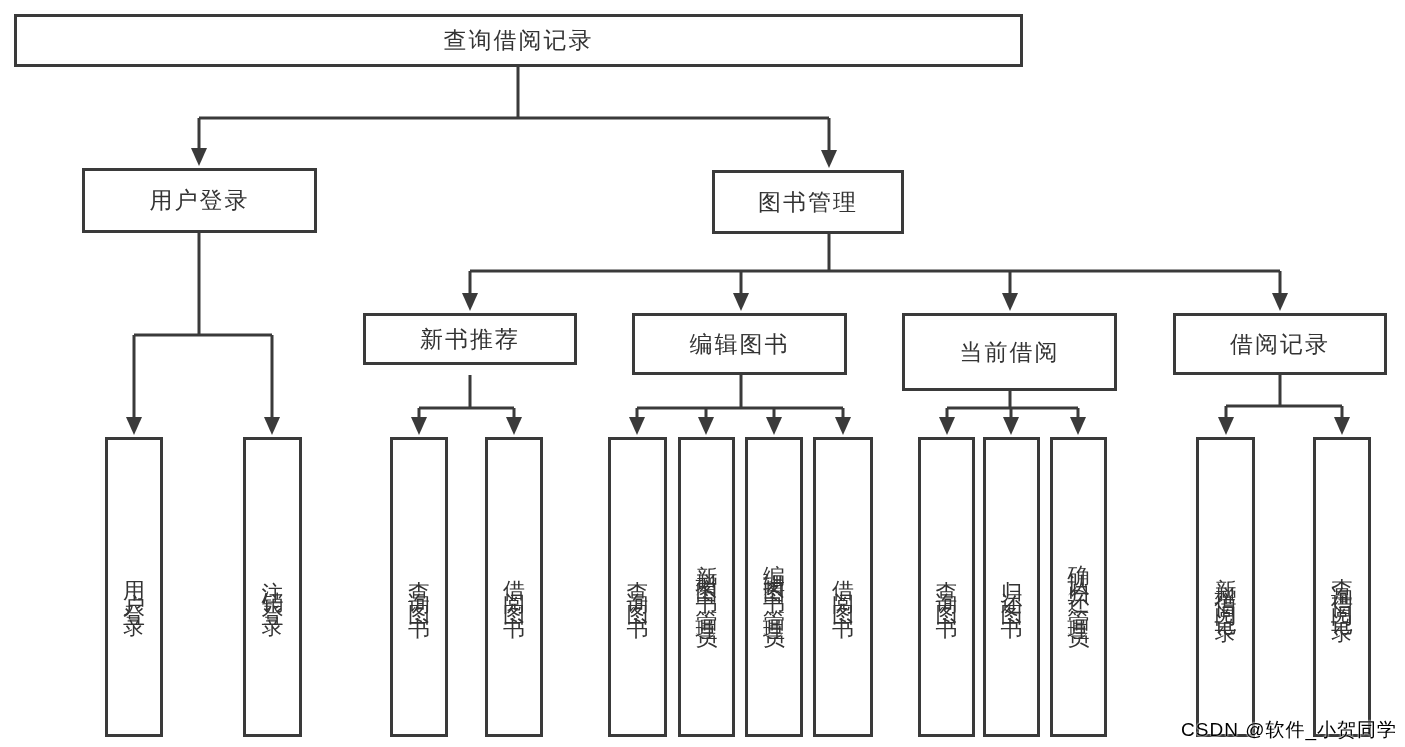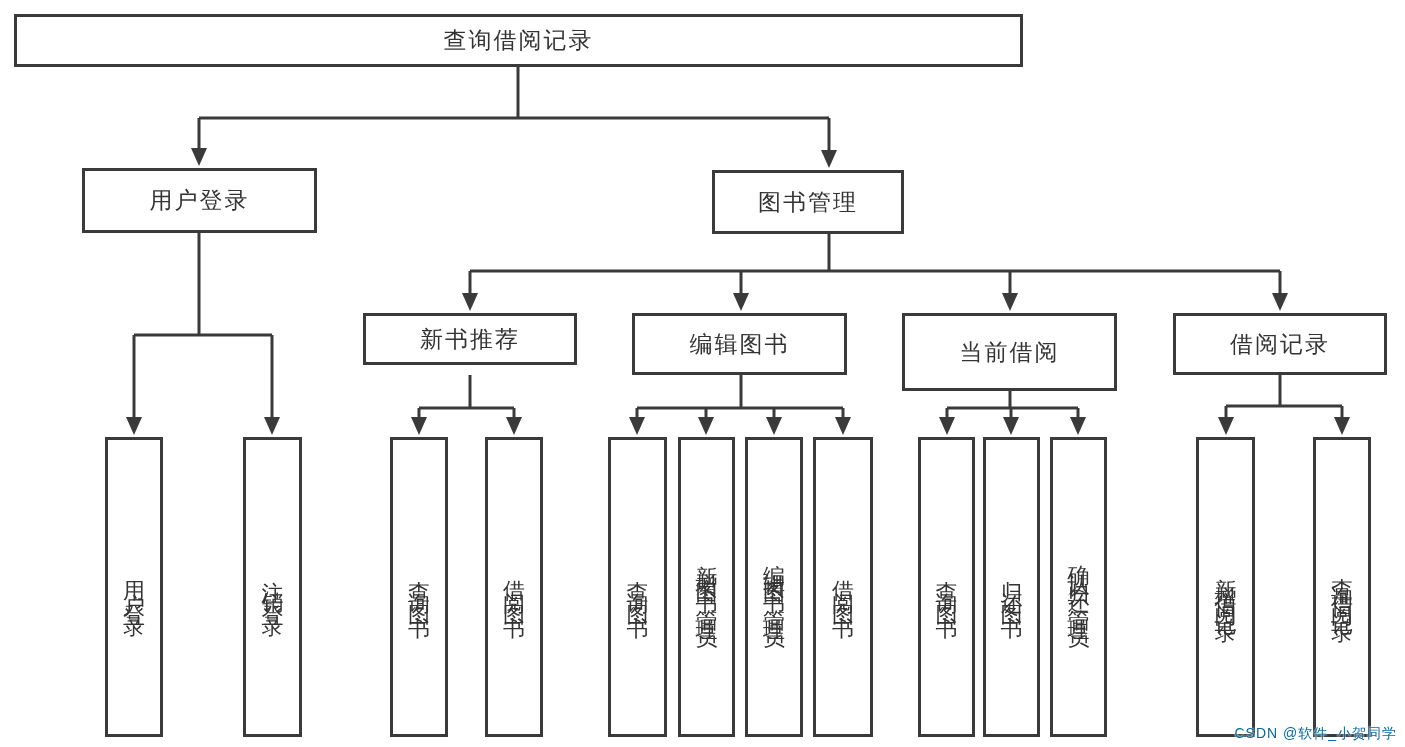--- a/index.html
+++ b/index.html
@@ -36,22 +36,22 @@
     text-orientation: mixed;
     font-size: 22px;
     letter-spacing: 9px;
     line-height: 1;
   }
   .vbox-short { letter-spacing: 12px; }
   #watermark {
     position: absolute;
     right: 8px;
     bottom: 4px;
-    font-size: 14px;
-    color: #0369a1;
+    font-size: 19px;
+    color: #000000;
     letter-spacing: 1px;
     text-shadow: 0 0 2px #ffffff, 0 0 2px #ffffff;
     white-space: nowrap;
   }
 </style>
 </head>
 <body>
 
 <div id="canvas">
 

